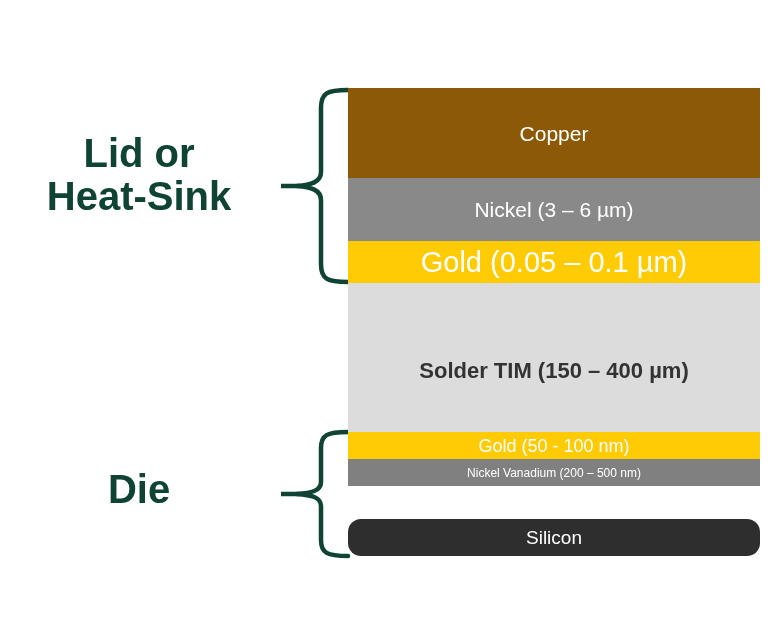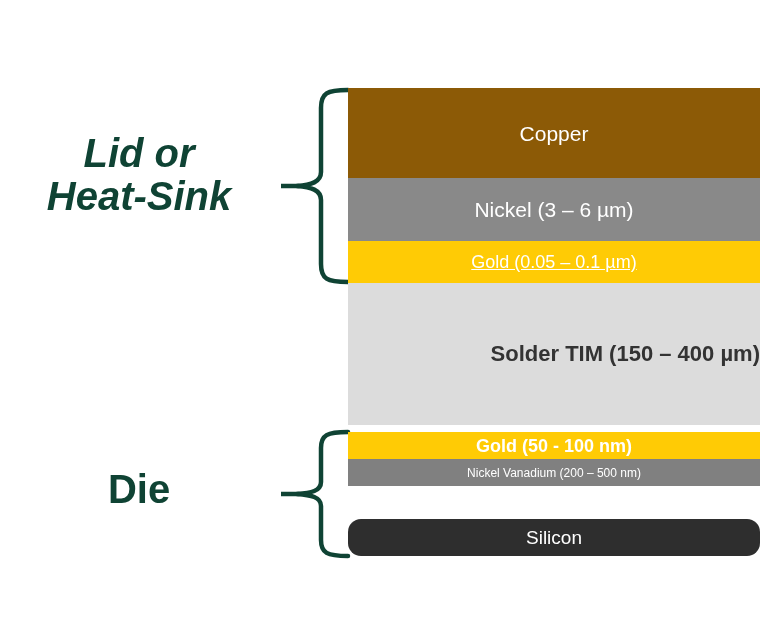--- a/index.html
+++ b/index.html
@@ -49,32 +49,32 @@
     display: block;
     white-space: nowrap;
     line-height: 1;
     text-align: center;
   }
 
   
   .layer-copper   { top: 0px;   height: 90px; }
   .layer-nickel   { top: 90px;  height: 63px; }
   .layer-goldtop  { top: 153px; height: 42px; }
-  .layer-tim      { top: 195px; height: 142px; justify-content: flex-end; }
+  .layer-tim      { top: 195px; height: 175px; }
   .layer-goldbot  { top: 344px; height: 27px; }
   .layer-niv      { top: 371px; height: 27px; }
   .layer-ti       { top: 398px; height: 33px; }
   .layer-silicon  { top: 431px; height: 37px; border-radius: 13px; }
 
   
   .layer-copper  .layer-label { font-size: 21px; font-weight: 400; }
   .layer-nickel  .layer-label { font-size: 21px; font-weight: 400; }
-  .layer-goldtop .layer-label { font-size: 18px; font-weight: 400; text-decoration: underline; }
+  .layer-goldtop .layer-label { font-size: 29px; font-weight: 400; }
   .layer-tim     .layer-label { font-size: 22px; font-weight: 700; }
-  .layer-goldbot .layer-label { font-size: 18px; font-weight: 700; }
+  .layer-goldbot .layer-label { font-size: 18px; font-weight: 400; }
   .layer-niv     .layer-label { font-size: 12px; font-weight: 400; }
   .layer-ti      .layer-label { font-size: 18px; font-weight: 400; }
   .layer-silicon .layer-label { font-size: 19px; font-weight: 400; }
 
   
   .brace {
     position: absolute;
   }
   .brace svg { display: block; }
 
@@ -85,21 +85,20 @@
     line-height: 1.08;
     text-align: center;
     white-space: pre-line;
   }
 
   #group-lid-label {
     left: 10px;
     top: 132px;
     width: 258px;
     font-size: 40px;
-    font-style: italic;
   }
 
   #group-die-label {
     left: 10px;
     top: 468px;
     width: 258px;
     font-size: 40px;
   }
 
   #brace-lid  { left: 281px; top: 86px; }

